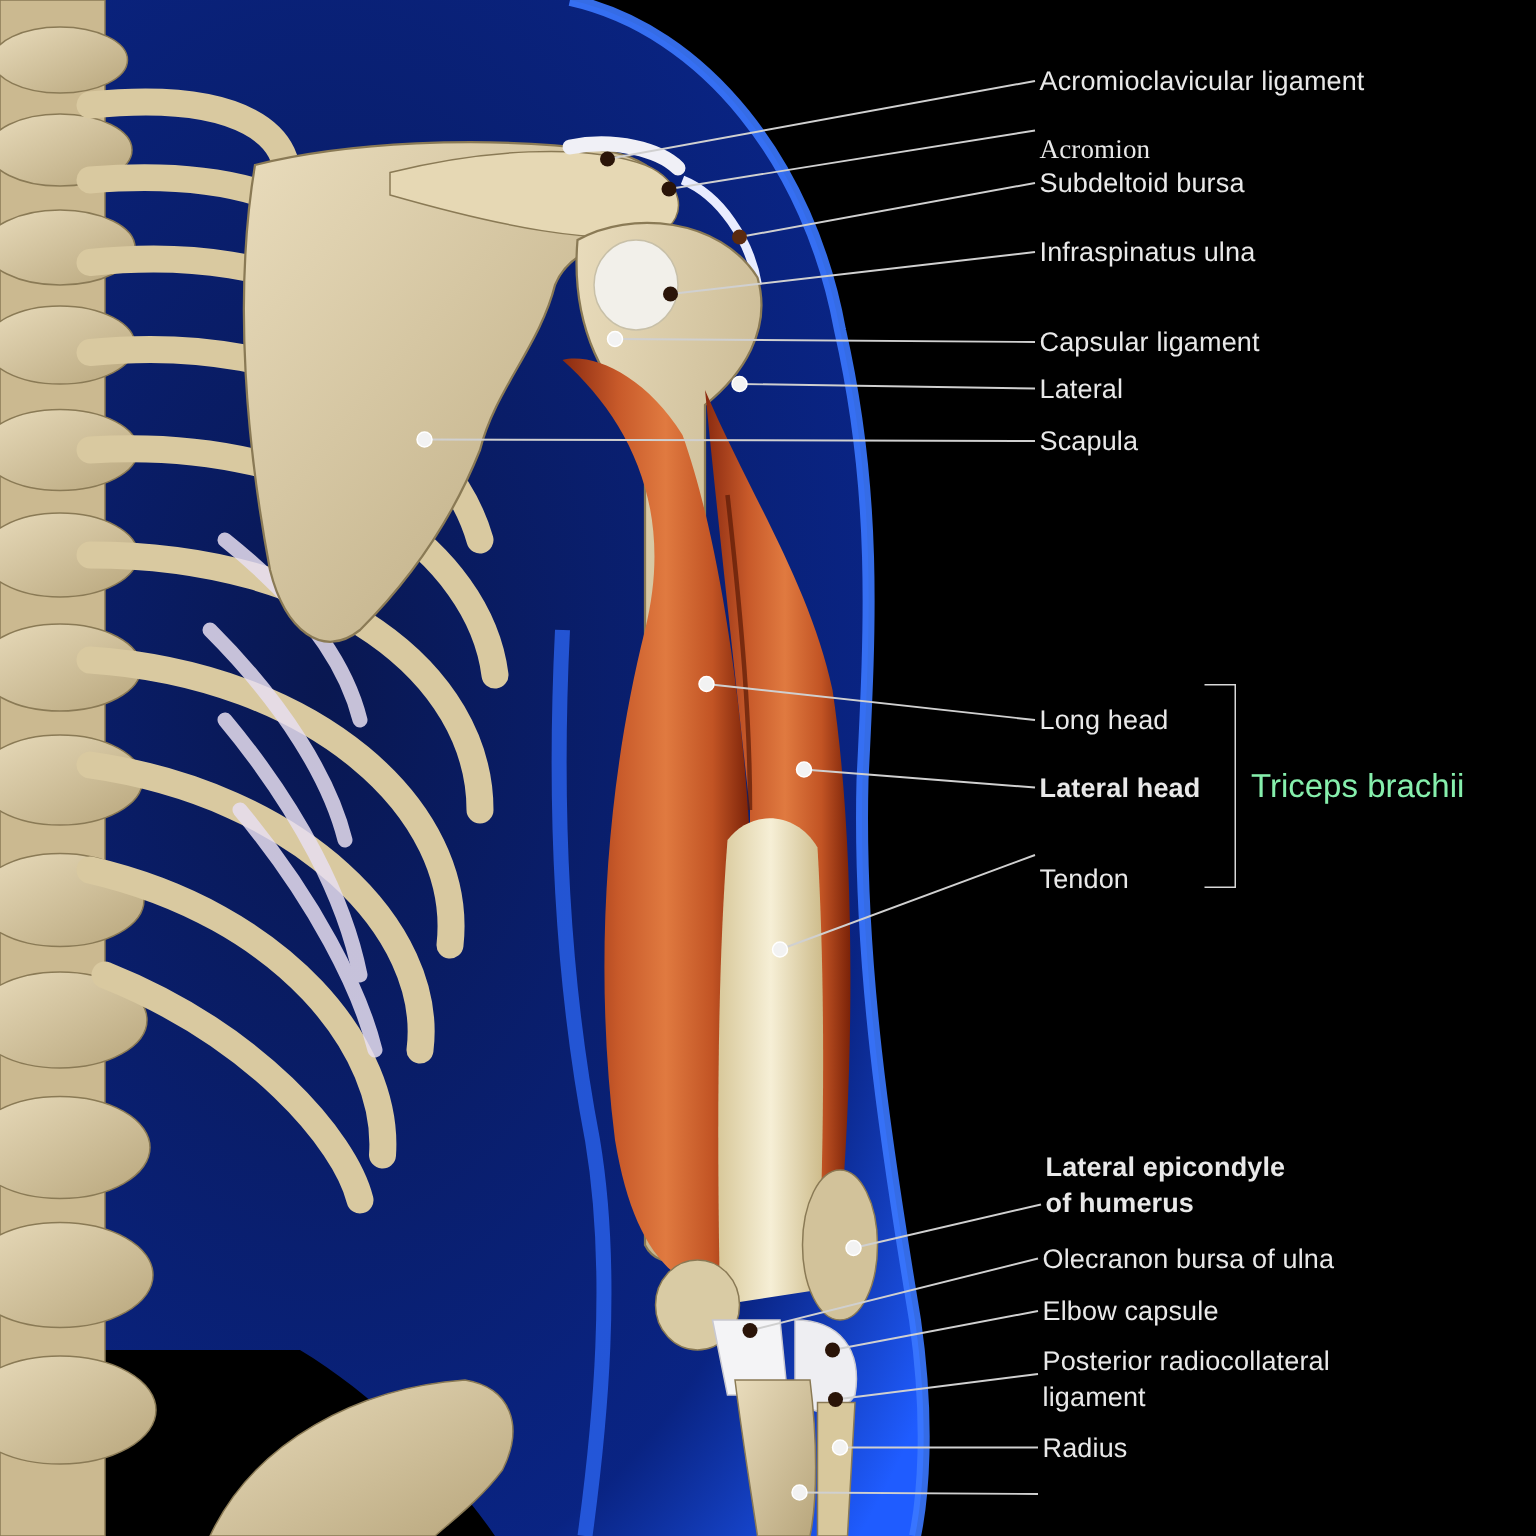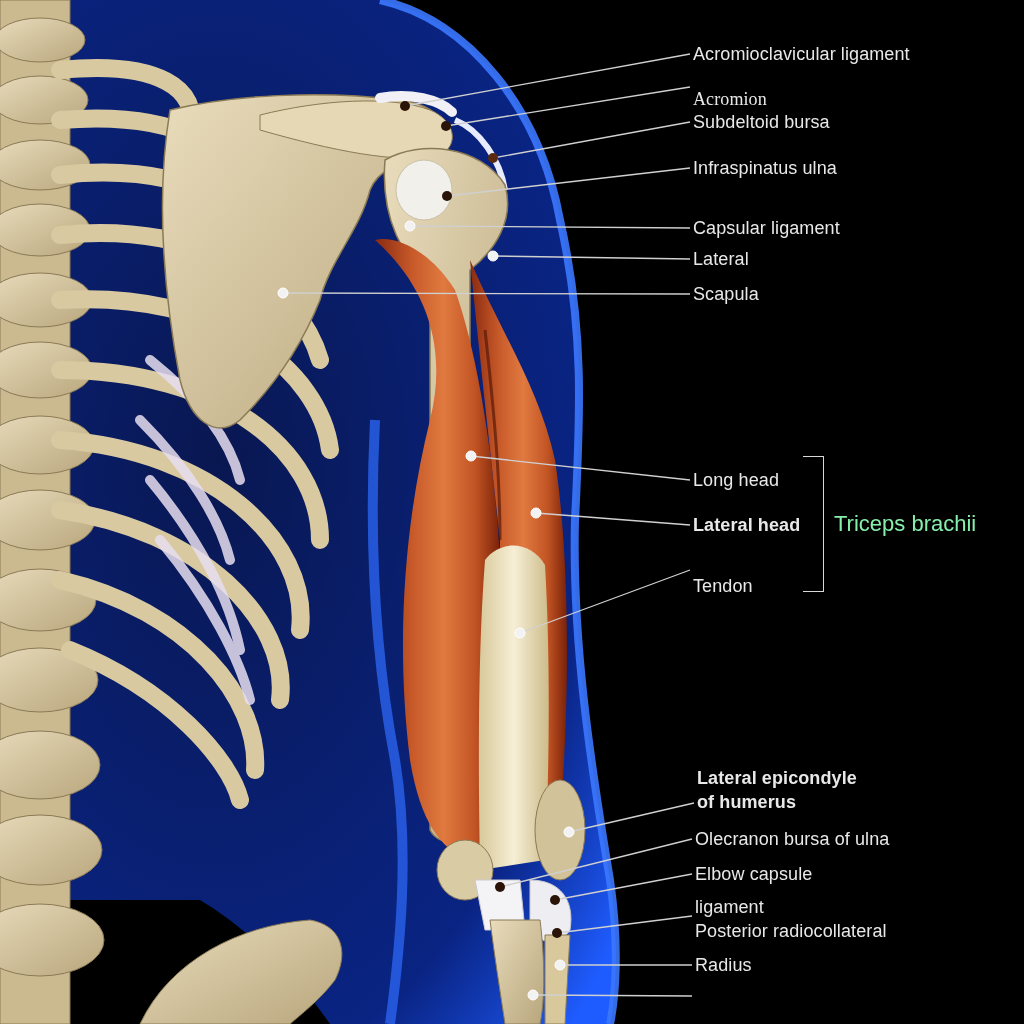--- a/index.html
+++ b/index.html
@@ -186,22 +186,22 @@
         <div>Lateral epicondyle</div>
         <div>of humerus</div>
       </div>
       <div class="label" style="left: 695px; top: 827px;">
         <div>Olecranon bursa of ulna</div>
       </div>
       <div class="label" style="left: 695px; top: 862px;">
         <div>Elbow capsule</div>
       </div>
       <div class="label" style="left: 695px; top: 895px;">
+        <div>Posterior radiocollateral</div>
         <div>ligament</div>
-        <div>Posterior radiocollateral</div>
       </div>
       <div class="label" style="left: 695px; top: 953px;">
         <div>Radius</div>
       </div>
       <div class="label" style="left: 695px; top: 984px; margin-top: 38px;">
         <div>Ulna</div>
       </div>
     </div>
   <div id="groups">
       <div class="bracket" style="left: 803px; top: 456px; width: 20px; height: 134px;"></div>

